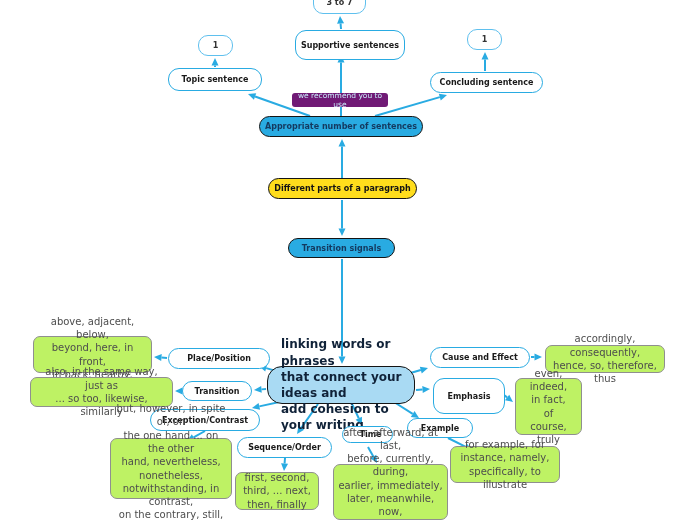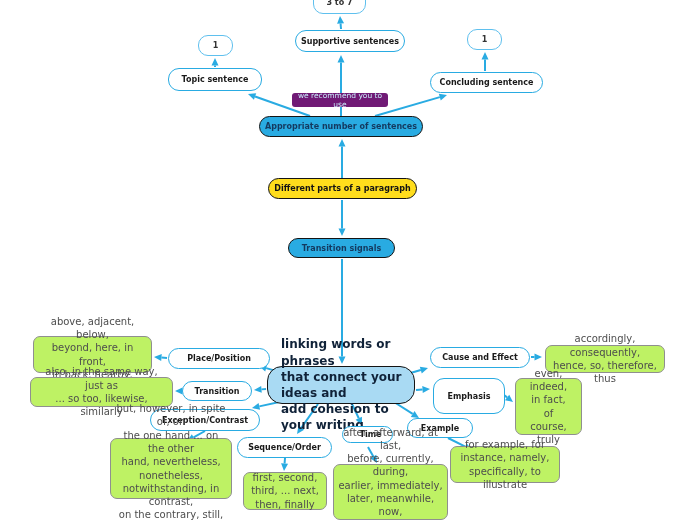--- a/index.html
+++ b/index.html
@@ -72,21 +72,21 @@
       <polygon points="430,389 422.76842442622717,393.0254583243169 422.2696950763118,386.0432474255017" fill="#29abe2"></polygon>
       <line x1="504" y1="395" x2="507.07985836967754" y2="397.3954453986381" stroke="#29abe2" stroke-width="2"></line>
       <polygon points="513,402 504.9310662223753,400.15817815945525 509.22865051697977,394.632712637821" fill="#29abe2"></polygon>
       <line x1="407" y1="374" x2="420.7885703926938" y2="370.06040845923036" stroke="#29abe2" stroke-width="2"></line>
       <polygon points="428,368 421.75009434033467,373.4257422759732 419.827046445053,366.6950746424875" fill="#29abe2"></polygon>
       <line x1="531" y1="357" x2="534.5" y2="357" stroke="#29abe2" stroke-width="2"></line>
       <polygon points="542,357 534.5,360.5 534.5,353.5" fill="#29abe2"></polygon>
     </svg>
   <div>
       <div class="node small-blue" style="left: 313px; top: -10px; width: 53px; height: 24px;">3 to 7</div>
-      <div class="node cat" style="left: 295px; top: 30px; width: 110px; height: 22px;">Supportive sentences</div>
+      <div class="node cat" style="left: 295px; top: 30px; width: 110px; height: 30px;">Supportive sentences</div>
       <div class="node small-blue" style="left: 198px; top: 35px; width: 35px; height: 21px;">1</div>
       <div class="node small-blue" style="left: 467px; top: 29px; width: 35px; height: 21px;">1</div>
       <div class="node cat" style="left: 168px; top: 68px; width: 94px; height: 23px;">Topic sentence</div>
       <div class="node cat" style="left: 430px; top: 72px; width: 113px; height: 21px;">Concluding sentence</div>
       <div class="node label-blue" style="left: 292px; top: 93px; width: 96px; height: 14px;">we recommend you to use</div>
       <div class="node main-blue" style="left: 259px; top: 116px; width: 164px; height: 21px;">Appropriate number of sentences</div>
       <div class="node main-yellow" style="left: 268px; top: 178px; width: 149px; height: 21px;">Different parts of a paragraph</div>
       <div class="node main-blue" style="left: 288px; top: 238px; width: 107px; height: 20px;">Transition signals</div>
       <div class="node main-light" style="left: 267px; top: 366px; width: 148px; height: 38px;">linking words or phrases
 that connect your ideas and
@@ -103,21 +103,21 @@
 beyond, here, in front,
 in back, nearby, there</div>
       <div class="node gray" style="left: 30px; top: 377px; width: 143px; height: 30px;">also, in the same way, just as
 ... so too, likewise, similarly</div>
       <div class="node gray" style="left: 110px; top: 438px; width: 122px; height: 61px;">but, however, in spite of, on
 the one hand ... on the other
 hand, nevertheless,
 nonetheless,
 notwithstanding, in contrast,
 on the contrary, still, yet</div>
-      <div class="node gray" style="left: 243px; top: 472px; width: 84px; height: 38px;">first, second,
+      <div class="node gray" style="left: 235px; top: 472px; width: 84px; height: 38px;">first, second,
 third, ... next,
 then, finally</div>
       <div class="node gray" style="left: 333px; top: 464px; width: 115px; height: 56px;">after, afterward, at last,
 before, currently, during,
 earlier, immediately,
 later, meanwhile, now,
 recently, simultaneously,
 subsequently, then</div>
       <div class="node gray" style="left: 450px; top: 446px; width: 110px; height: 37px;">for example, for
 instance, namely,

